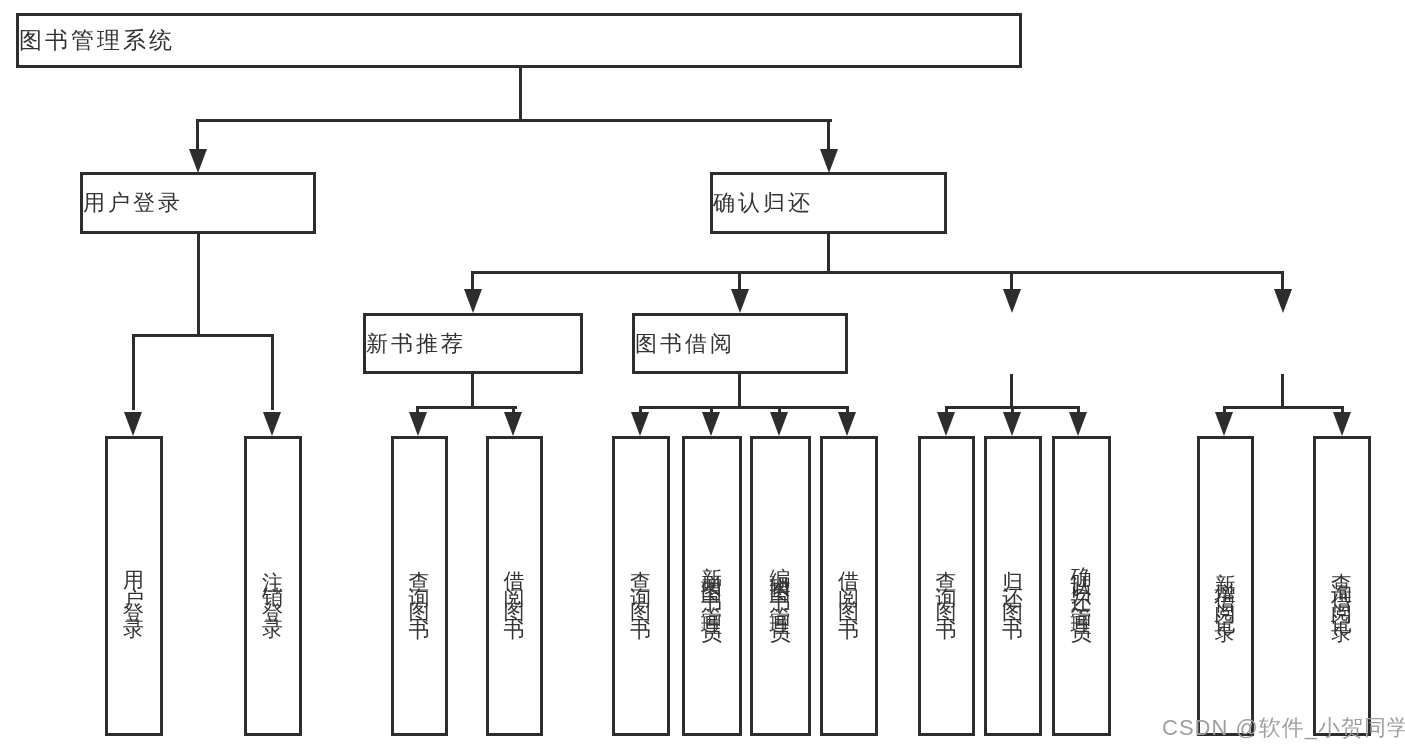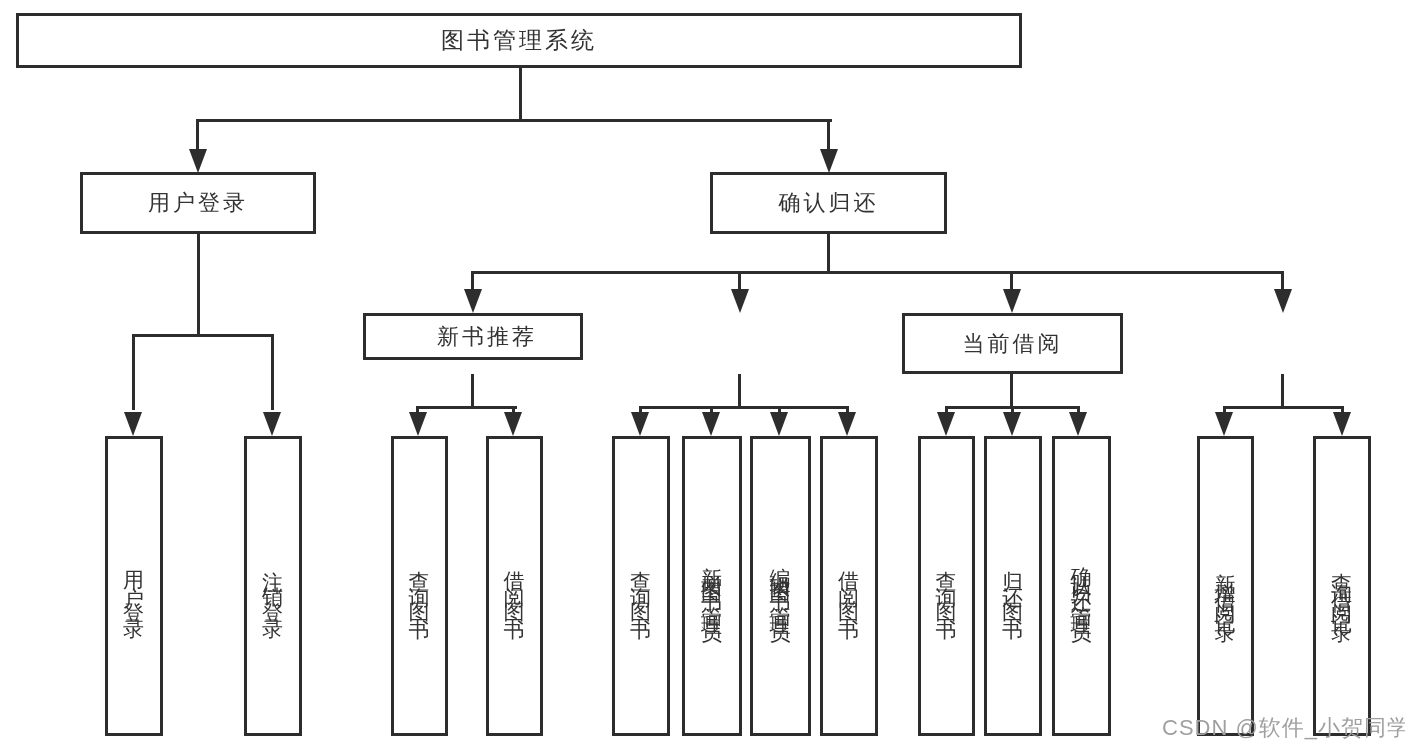--- a/index.html
+++ b/index.html
@@ -3,21 +3,21 @@
 <meta charset="utf-8">
 <style>
   html,body{margin:0;padding:0;background:#ffffff;}
   .canvas{
     position:relative;width:1405px;height:747px;background:#ffffff;
     font-family:"Liberation Sans","DejaVu Sans",sans-serif;overflow:hidden;
   }
   
   .bx{
     position:absolute;box-sizing:border-box;border:3px solid #2d2d2d;background:#fff;
-    display:flex;align-items:center;justify-content:center;
+    display:flex;align-items:center;justify-content:flex-start;
     color:#333333;font-size:22px;letter-spacing:3px;white-space:nowrap;
   }
   .bx.root{font-size:23px;}
   
   .vb{
     position:absolute;box-sizing:border-box;border:3px solid #2d2d2d;background:#fff;
     display:flex;align-items:center;justify-content:center;
     top:436px;height:300px;
   }
   .vt{
@@ -75,25 +75,25 @@
   <div class="hl" style="left:471px;top:271px;width:812px;"></div>
   <div class="vl" style="left:471px;top:271px;height:22px;"></div>
   <div class="vl" style="left:738px;top:271px;height:22px;"></div>
   <div class="vl" style="left:1010px;top:271px;height:22px;"></div>
   <div class="vl" style="left:1281px;top:271px;height:22px;"></div>
   <div class="ar" style="left:464px;top:289px;"></div>
   <div class="ar" style="left:731px;top:289px;"></div>
   <div class="ar" style="left:1003px;top:289px;"></div>
   <div class="ar" style="left:1274px;top:289px;"></div>
 
-  <div class="bx" style="left:363px;top:313px;width:220px;height:47px;padding-left:28px;">
+  <div class="bx" style="left:363px;top:313px;width:220px;height:61px;">
     <span>新书推荐</span>
   </div>
-  <div class="bx" style="left:902px;top:313px;width:221px;height:61px;">
-    <span>当前借阅</span>
+  <div class="bx" style="left:632px;top:313px;width:216px;height:61px;">
+    <span>图书借阅</span>
   </div>
 
   <div class="vl" style="left:471px;top:374px;height:34px;"></div>
   <div class="hl" style="left:416px;top:406px;width:101px;"></div>
   <div class="vl" style="left:416px;top:406px;height:8px;"></div>
   <div class="vl" style="left:512px;top:406px;height:8px;"></div>
   <div class="ar" style="left:409px;top:412px;"></div>
   <div class="ar" style="left:504px;top:412px;"></div>
 
   <div class="vl" style="left:738px;top:374px;height:34px;"></div>

